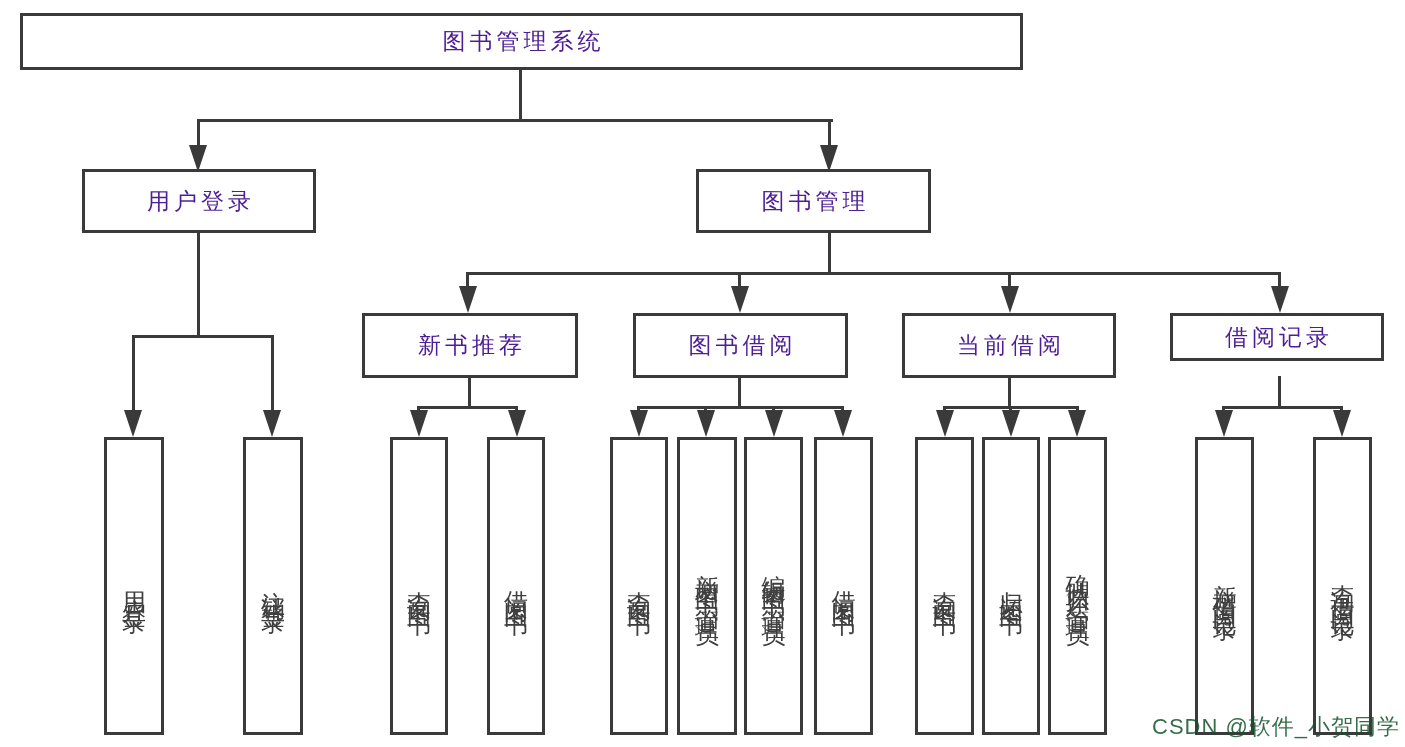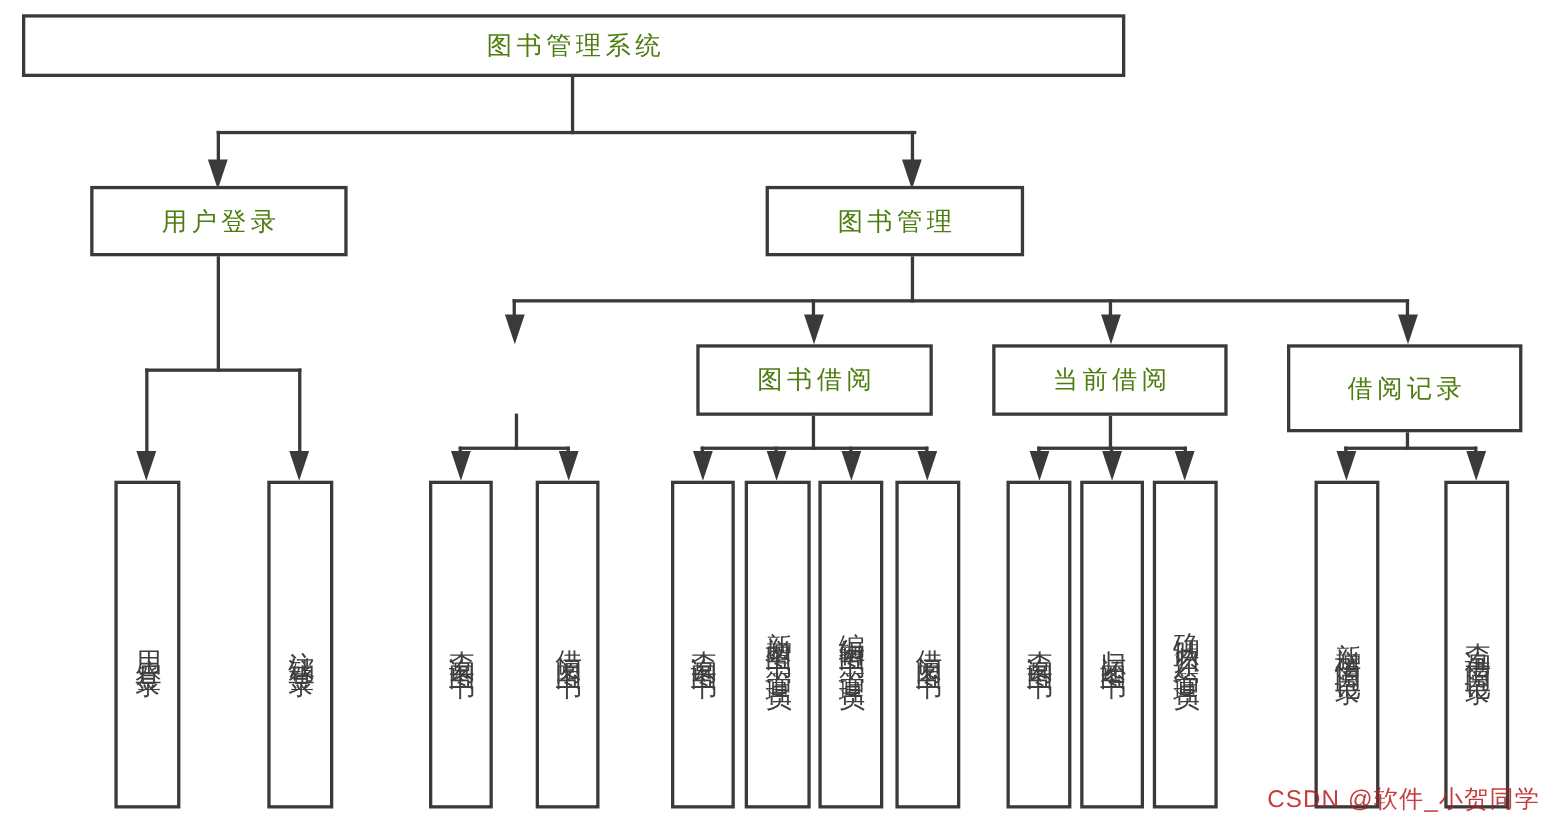--- a/index.html
+++ b/index.html
@@ -6,21 +6,21 @@
   #stage {
     position:relative; width:1405px; height:747px;
     background:#ffffff; overflow:hidden;
     font-family:"Liberation Sans", sans-serif;
   }
   .hbox {
     position:absolute; box-sizing:border-box;
     border:3px solid #3a3a3a; background:#ffffff;
     display:flex; align-items:center; justify-content:center;
     font-size:23px; letter-spacing:4px; padding-left:4px;
-    color:#4d7c0f; white-space:nowrap;
+    color:#4c1d95; white-space:nowrap;
   }
   .vbox {
     position:absolute; box-sizing:border-box;
     top:437px; height:298px;
     border:3px solid #3a3a3a; background:#ffffff;
     display:flex; align-items:center; justify-content:center;
     color:#3f3f3f;
   }
   .vbox .vtext {
     writing-mode:vertical-rl;
@@ -30,21 +30,21 @@
   .ln { position:absolute; background:#3a3a3a; }
   .arr {
     position:absolute; width:0; height:0;
     border-left:9px solid transparent;
     border-right:9px solid transparent;
     border-top:27px solid #3a3a3a;
   }
   .watermark {
     position:absolute; left:1152px; top:712px;
     font-size:22px; letter-spacing:1px;
-    color:#b91c1c; opacity:0.85; white-space:nowrap;
+    color:#14532d; opacity:0.85; white-space:nowrap;
   }
 </style>
 </head>
 <body>
 
 <div id="stage">
 
   <div class="ln" style="left:519px; top:69px; width:3px; height:53px;"></div>
   <div class="ln" style="left:197px; top:119px; width:636px; height:3px;"></div>
   <div class="ln" style="left:197px; top:119px; width:3px; height:32px;"></div>
@@ -109,30 +109,33 @@
   </div>
 
   <div class="hbox" style="left:82px; top:169px; width:234px; height:64px;">
     <span>用户登录</span>
   </div>
 
   <div class="hbox" style="left:696px; top:169px; width:235px; height:64px;">
     <span>图书管理</span>
   </div>
 
+  <div class="hbox" style="left:362px; top:313px; width:216px; height:65px;">
+    <span>新书推荐</span>
+  </div>
 
   <div class="hbox" style="left:902px; top:313px; width:214px; height:65px;">
     <span>当前借阅</span>
   </div>
 
   <div class="hbox" style="left:633px; top:313px; width:215px; height:65px;">
     <span>图书借阅</span>
   </div>
 
-  <div class="hbox" style="left:1170px; top:313px; width:214px; height:80px;">
+  <div class="hbox" style="left:1170px; top:313px; width:214px; height:48px;">
     <span>借阅记录</span>
   </div>
 
   <div class="vbox" style="left:104px; width:60px;">
     <span class="vtext">用户登录</span>
   </div>
   <div class="vbox" style="left:243px; width:60px;">
     <span class="vtext">注销登录</span>
   </div>
 

